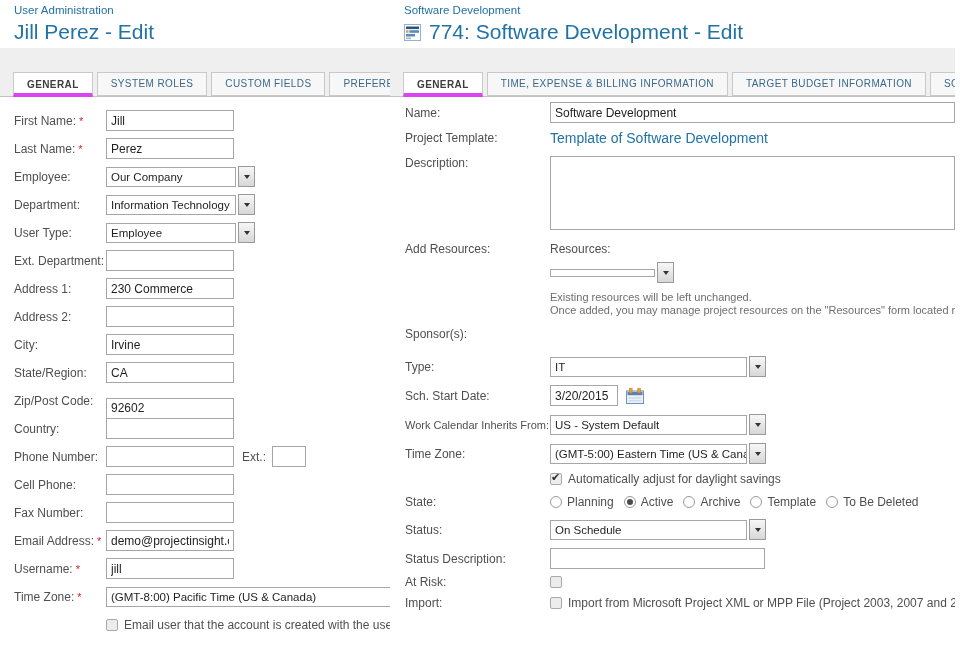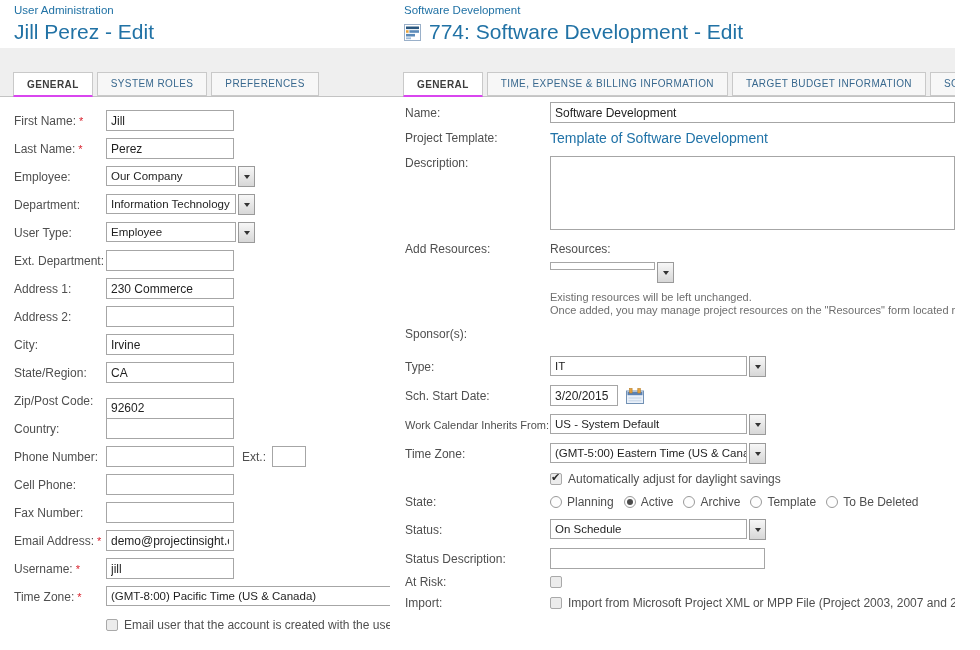--- a/index.html
+++ b/index.html
@@ -11,40 +11,40 @@
 
   .panel-header { height:48px; background:#fff; padding:4px 0 0 14px; }
   .app-title { font-size:11.5px; color:#2172a5; margin-bottom:4px; }
   .page-title { font-size:21px; color:#2172a5; display:flex; align-items:center; gap:8px; white-space:nowrap; }
 
   .tabband { height:49px; background:#efefef; border-bottom:1px solid #c3c3c3;
     display:flex; align-items:flex-end; padding-left:13px; }
   .tab { height:24px; line-height:22px; padding:0 13px; margin-right:4px; font-size:10px;
     letter-spacing:0.4px; color:#38688e; background:#f7f7f7; border:1px solid #c9c9c9;
     white-space:nowrap; flex:none; cursor:pointer; }
-  .tab.active { background:#fff; color:#3d3d3d; font-weight:bold; border-bottom:2px solid #d946ef;
+  .tab.active { background:#fff; color:#3d3d3d; font-weight:bold; border-bottom:4px solid #d946ef;
     margin-bottom:-1px; height:25px; line-height:23px; }
 
   .form { padding:13px 0 0 14px; }
   #right-panel .form { padding:5px 0 0 15px; }
   .row { display:flex; align-items:center; height:21px; margin-bottom:7px; }
   .row.top { align-items:flex-start; height:auto; }
   .lbl { flex:none; width:92px; font-size:12px; color:#4f4f4f; white-space:nowrap; }
   #right-panel .lbl { width:145px; }
   #right-panel .lbl.tight { font-size:11px; }
   .req { color:#d9232e; margin-left:3px; font-size:11px; }
   .lblwrap { flex:none; display:flex; align-items:center; }
   .lblwrap.w92 { width:92px; } .lblwrap.w145 { width:145px; }
   .lblwrap .lbl { width:auto; }
 
   .txt { border:1px solid #a6a6a6; height:21px; font-size:12px; padding:1px 4px;
     color:#1f1f1f; font-family:inherit; background:#fff; }
   textarea.txt { resize:none; }
 
-  .combo { display:flex; align-items:flex-start; height:21px; flex:none; }
+  .combo { display:flex; align-items:center; height:21px; flex:none; }
   .combo-text { border:1px solid #a6a6a6; background:#fff; font-size:11.5px; padding:3px 4px;
     white-space:nowrap; overflow:hidden; color:#1f1f1f; flex:none; }
   .combo-btn { width:17px; height:21px; margin-left:2px; border:1px solid #9a9a9a;
     background:linear-gradient(#f7f7f7,#d7d7d7); display:flex; align-items:center;
     justify-content:center; flex:none; cursor:pointer; }
   .arr { width:0; height:0; border-left:3px solid transparent; border-right:3px solid transparent;
     border-top:4px solid #333; }
 
   .cb { width:12px; height:12px; border:1px solid #a9a9a9; background:#ececec; border-radius:2px;
     position:relative; flex:none; cursor:pointer; }
@@ -75,20 +75,21 @@
 <body>
 
 <div class="panel" id="left-panel">
   <div class="panel-header">
     <div class="app-title">User Administration</div>
     <div class="page-title">Jill Perez - Edit</div>
   </div>
   <div class="tabband">
     <div class="tab active">GENERAL</div>
     <div class="tab">SYSTEM ROLES</div>
+    <div class="tab">CUSTOM FIELDS</div>
     <div class="tab">PREFERENCES</div>
   </div>
   <div class="form">
 
     <div class="row">
       <div class="lblwrap w92">
           <span class="lbl">First Name:</span>
           <span class="req">*</span>
         </div>
       <input class="txt" style="width: 128px;" value="Jill">

